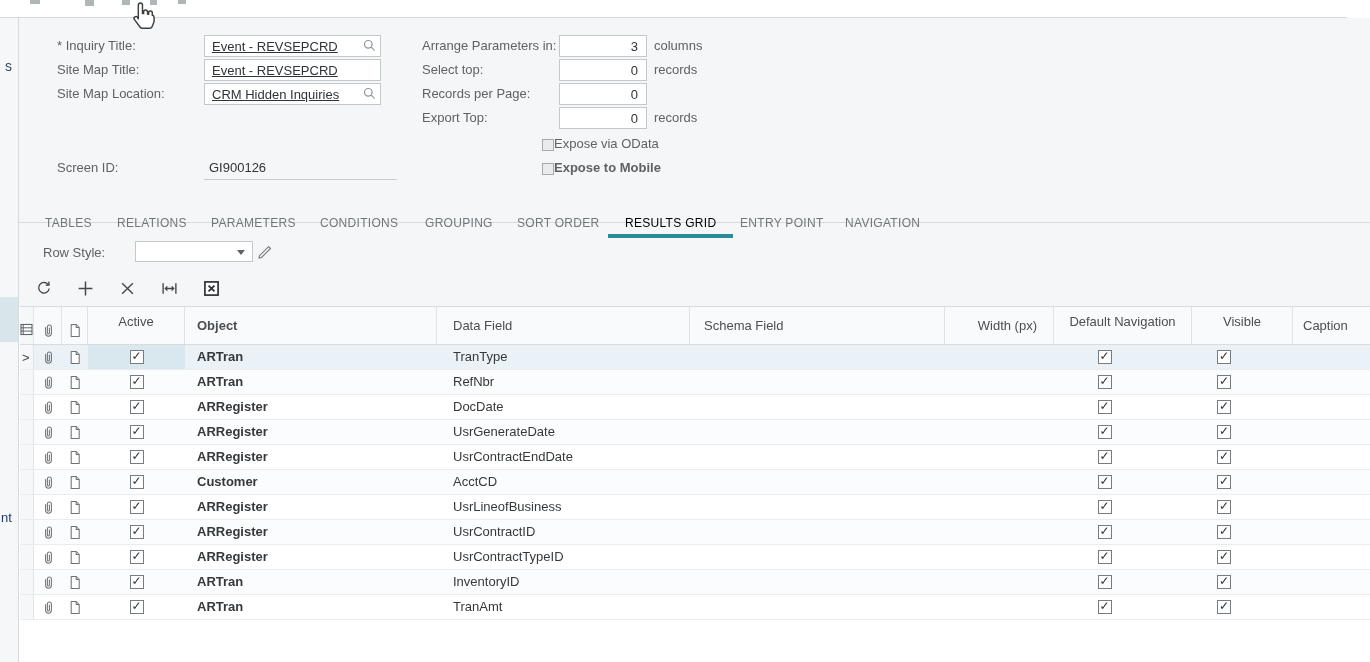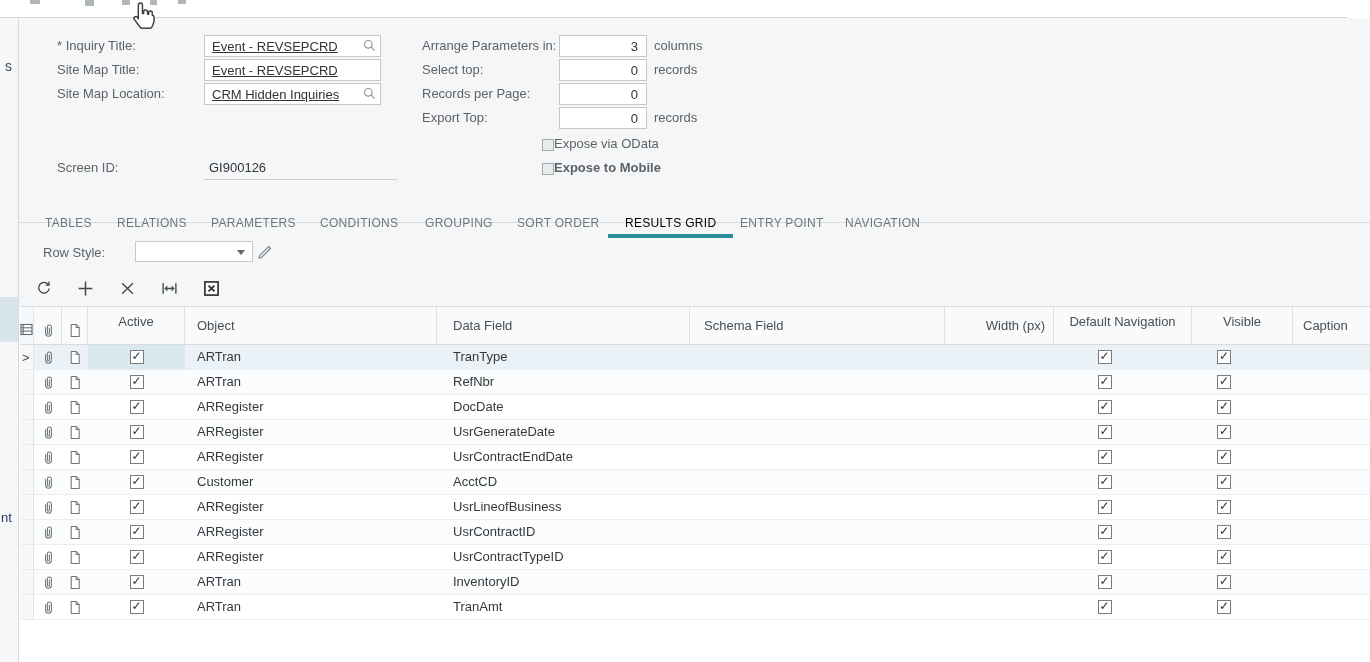--- a/index.html
+++ b/index.html
@@ -66,24 +66,24 @@
   .grows { position:absolute; left:20px; top:345px; width:1350px; }
   .grow { display:flex; height:25px; border-bottom:1px solid #eaedef; background:#fff; }
   .grow.alt { background:#fafcfd; }
   .grow.selected { background:#eaf2f7; }
   .grow.selected .cw-active { background:#d9e7ef; }
   .cw-sel { width:14px; background:#f6f7f8; border-right:1px solid #e2e5e7; font-size:13px; color:#43494e;
     display:flex; align-items:center; justify-content:flex-start; padding-left:2px; }
   .cw-clip { width:28px; display:flex; align-items:center; justify-content:center; cursor:pointer; }
   .cw-doc  { width:26px; display:flex; align-items:center; justify-content:center; cursor:pointer; }
   .cw-active { width:97px;  display:flex; align-items:center; justify-content:center; }
-  .cw-object { width:252px; padding-left:12px; line-height:24px; }
+  .cw-object { width:252px; padding-left:12px; line-height:24px;font-weight:bold; }
   .cw-df     { width:253px; padding-left:16px; line-height:24px; }
   .cw-schema { width:255px; padding-left:14px; line-height:24px; }
-  .cw-width  { width:109px; text-align:right; padding-right:8px; line-height:24px; }
+  .cw-width  { width:109px; text-align:right; padding-right:16px; line-height:24px; }
   .cw-vis    { width:101px; display:flex; align-items:center; justify-content:center; }
   .cw-dn     { width:138px; display:flex; align-items:center; justify-content:center; }
   .cw-cap    { width:77px;  padding-left:10px; line-height:24px; }
   .hc.cw-active { display:block; text-align:center; padding-top:7px; }
   .hc.cw-vis, .hc.cw-dn { display:block; text-align:center; padding-top:7px; }
   
   .cb { width:14px; height:14px; border:1px solid #767c80; background:#fff; position:relative; display:inline-block; cursor:pointer; }
   .cb.checked::after { content:"\2713"; position:absolute; left:1px; top:-2px; font-size:12px; color:#2f3437; }
   svg.ic { display:block; }
 </style>

